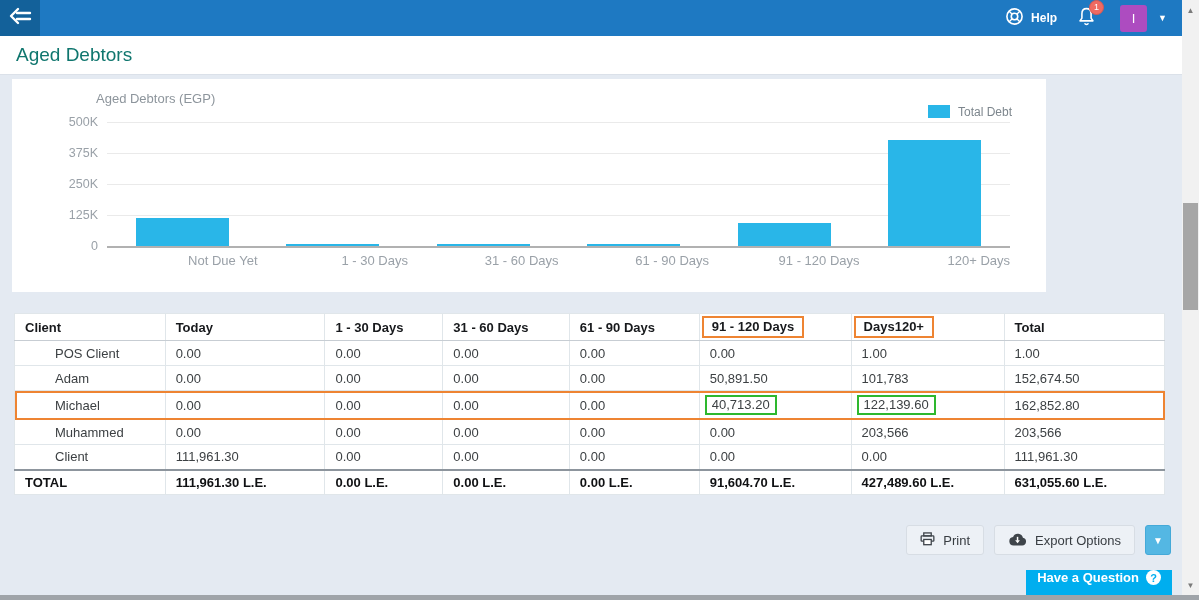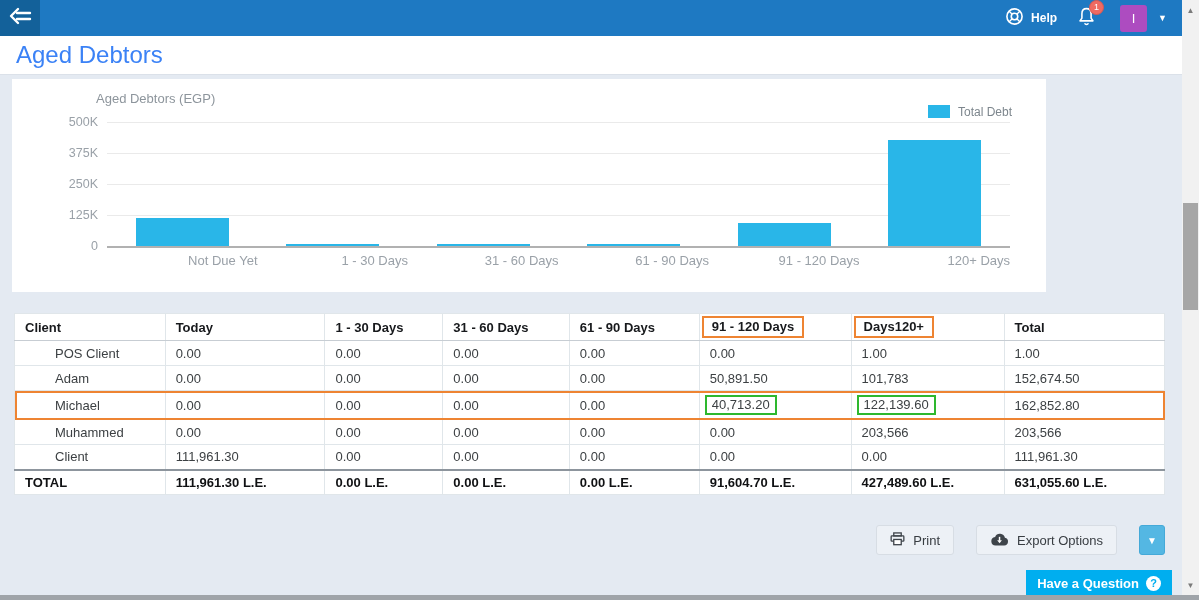--- a/index.html
+++ b/index.html
@@ -15,21 +15,21 @@
   .badge { position:absolute; top:-6px; right:-8px; min-width:15px; height:15px; background:#ef6a62; border:1px solid #d85850; color:#fff; font-size:9px; border-radius:50%; display:flex; align-items:center; justify-content:center; }
   .account { display:flex; align-items:center; gap:9px; cursor:pointer; }
   .avatar { width:27px; height:27px; background:#ad4cc0; border-radius:3px; color:#fff; font-size:13px; display:flex; align-items:center; justify-content:center; }
   .acct-text { line-height:1.25; }
   .company { color:#fff; font-size:12.5px; font-weight:bold; }
   .branch { color:#cfe0f0; font-size:10.5px; }
   .caret-down { color:#fff; font-size:9px; margin-left:2px; }
 
   
   .titlebar { position:absolute; top:36px; left:0; right:17px; height:39px; background:#fff; border-bottom:1px solid #dbe1e9; display:flex; align-items:center; padding-left:16px; }
-  .page-title { font-size:24px; color:#3b82f6; font-weight:400;text-align:center; }
+  .page-title { font-size:19px; color:#0f766e; font-weight:400;text-align:center; }
 
   
   .chart-card { position:absolute; top:79px; left:12px; width:1034px; height:213px; background:#fff; }
   .chart-title { position:absolute; top:12px; left:84px; font-size:13px; color:#8d959c; }
   .legend { position:absolute; top:26px; right:34px; display:flex; gap:8px; font-size:12px; color:#7d868d; }
   .legend-swatch { width:22px; height:13px; background:#29b6e8; }
   .plot { position:absolute; left:95px; right:36px; top:43px; height:124px; }
   .gridline { position:absolute; left:0; right:0; height:1px; background:#eaeaea; }
   .gridline.zero { height:2px; background:#b1b1b1; }
   .tick-label { position:absolute; right:calc(100% + 9px); transform:translateY(-50%); font-size:12.5px; color:#9aa1a8; white-space:nowrap; }
@@ -44,26 +44,26 @@
   table { width:100%; border-collapse:collapse; background:#fff; table-layout:fixed; font-size:13px; color:#3c4043; border:1px solid #c3c9cf; }
   th, td { border:1px solid #e0e6ea; padding:4px 10px; text-align:left; white-space:nowrap; overflow:hidden; height:25px; }
   thead th { font-weight:bold; color:#17191c; border-bottom:1px solid #c7cdd3; padding-top:2px; padding-bottom:2px; }
   td.client { padding-left:40px; }
   tfoot td { font-weight:bold; color:#101113; border-top:2px solid #8d959d; }
   tr.hl { outline:2px solid #ee8432; outline-offset:-2px; }
   .obox { display:inline-block; border:2px solid #ee8432; padding:1px 8px 2px 8px; margin-left:-8px; }
   .gbox { display:inline-block; border:2px solid #2eb82e; padding:0 5px 1px 5px; margin-left:-5px; }
 
   
-  .actions { position:absolute; top:525px; right:34px; display:flex; gap:22px;text-align:right; }
+  .actions { position:absolute; top:525px; right:28px; display:flex; gap:10px;text-align:right; }
   .btn { height:30px; background:#edf1f6; border:1px solid #d7dde4; border-radius:3px; color:#383d42; font-size:13px; display:flex; align-items:center; gap:8px; padding:0 13px; cursor:pointer; }
   .btn-caret { width:26px; height:30px; background:#54b7e3; border:1px solid #44a9d8; border-radius:3px; color:#fff; font-size:10px; display:flex; align-items:center; justify-content:center; cursor:pointer; }
 
   
-  .question-btn { position:absolute; right:27px; bottom:4px; height:26px; background:#00aeef; color:#fff; font-size:13px; font-weight:bold; display:flex; align-items:center; gap:7px; padding:0 11px; cursor:pointer; }
+  .question-btn { position:absolute; right:27px; bottom:4px; height:26px; background:#00aeef; color:#fff; font-size:13px; font-weight:bold; display:flex; align-items:flex-start; gap:7px; padding:0 11px; cursor:pointer; }
   .qmark { width:15px; height:15px; border-radius:50%; background:#fff; color:#00aeef; font-size:11px; font-weight:bold; display:flex; align-items:center; justify-content:center; }
 
   
   .scrollbar-v { position:absolute; top:0; right:0; width:17px; height:600px; background:#f1f1f1; z-index:50; }
   .sb-arrow { position:absolute; left:0; width:17px; height:16px; color:#7a7a7a; font-size:8px; display:flex; align-items:center; justify-content:center; cursor:pointer; }
   .sb-up { top:2px; }
   .sb-down { bottom:7px; }
   .sb-thumb { position:absolute; top:203px; left:1px; right:1px; height:107px; background:#a6a6a6; cursor:pointer; }
   .bottom-strip { position:absolute; bottom:0; left:0; right:0; height:5px; background:#9fa4a9; z-index:60; }
 </style>

